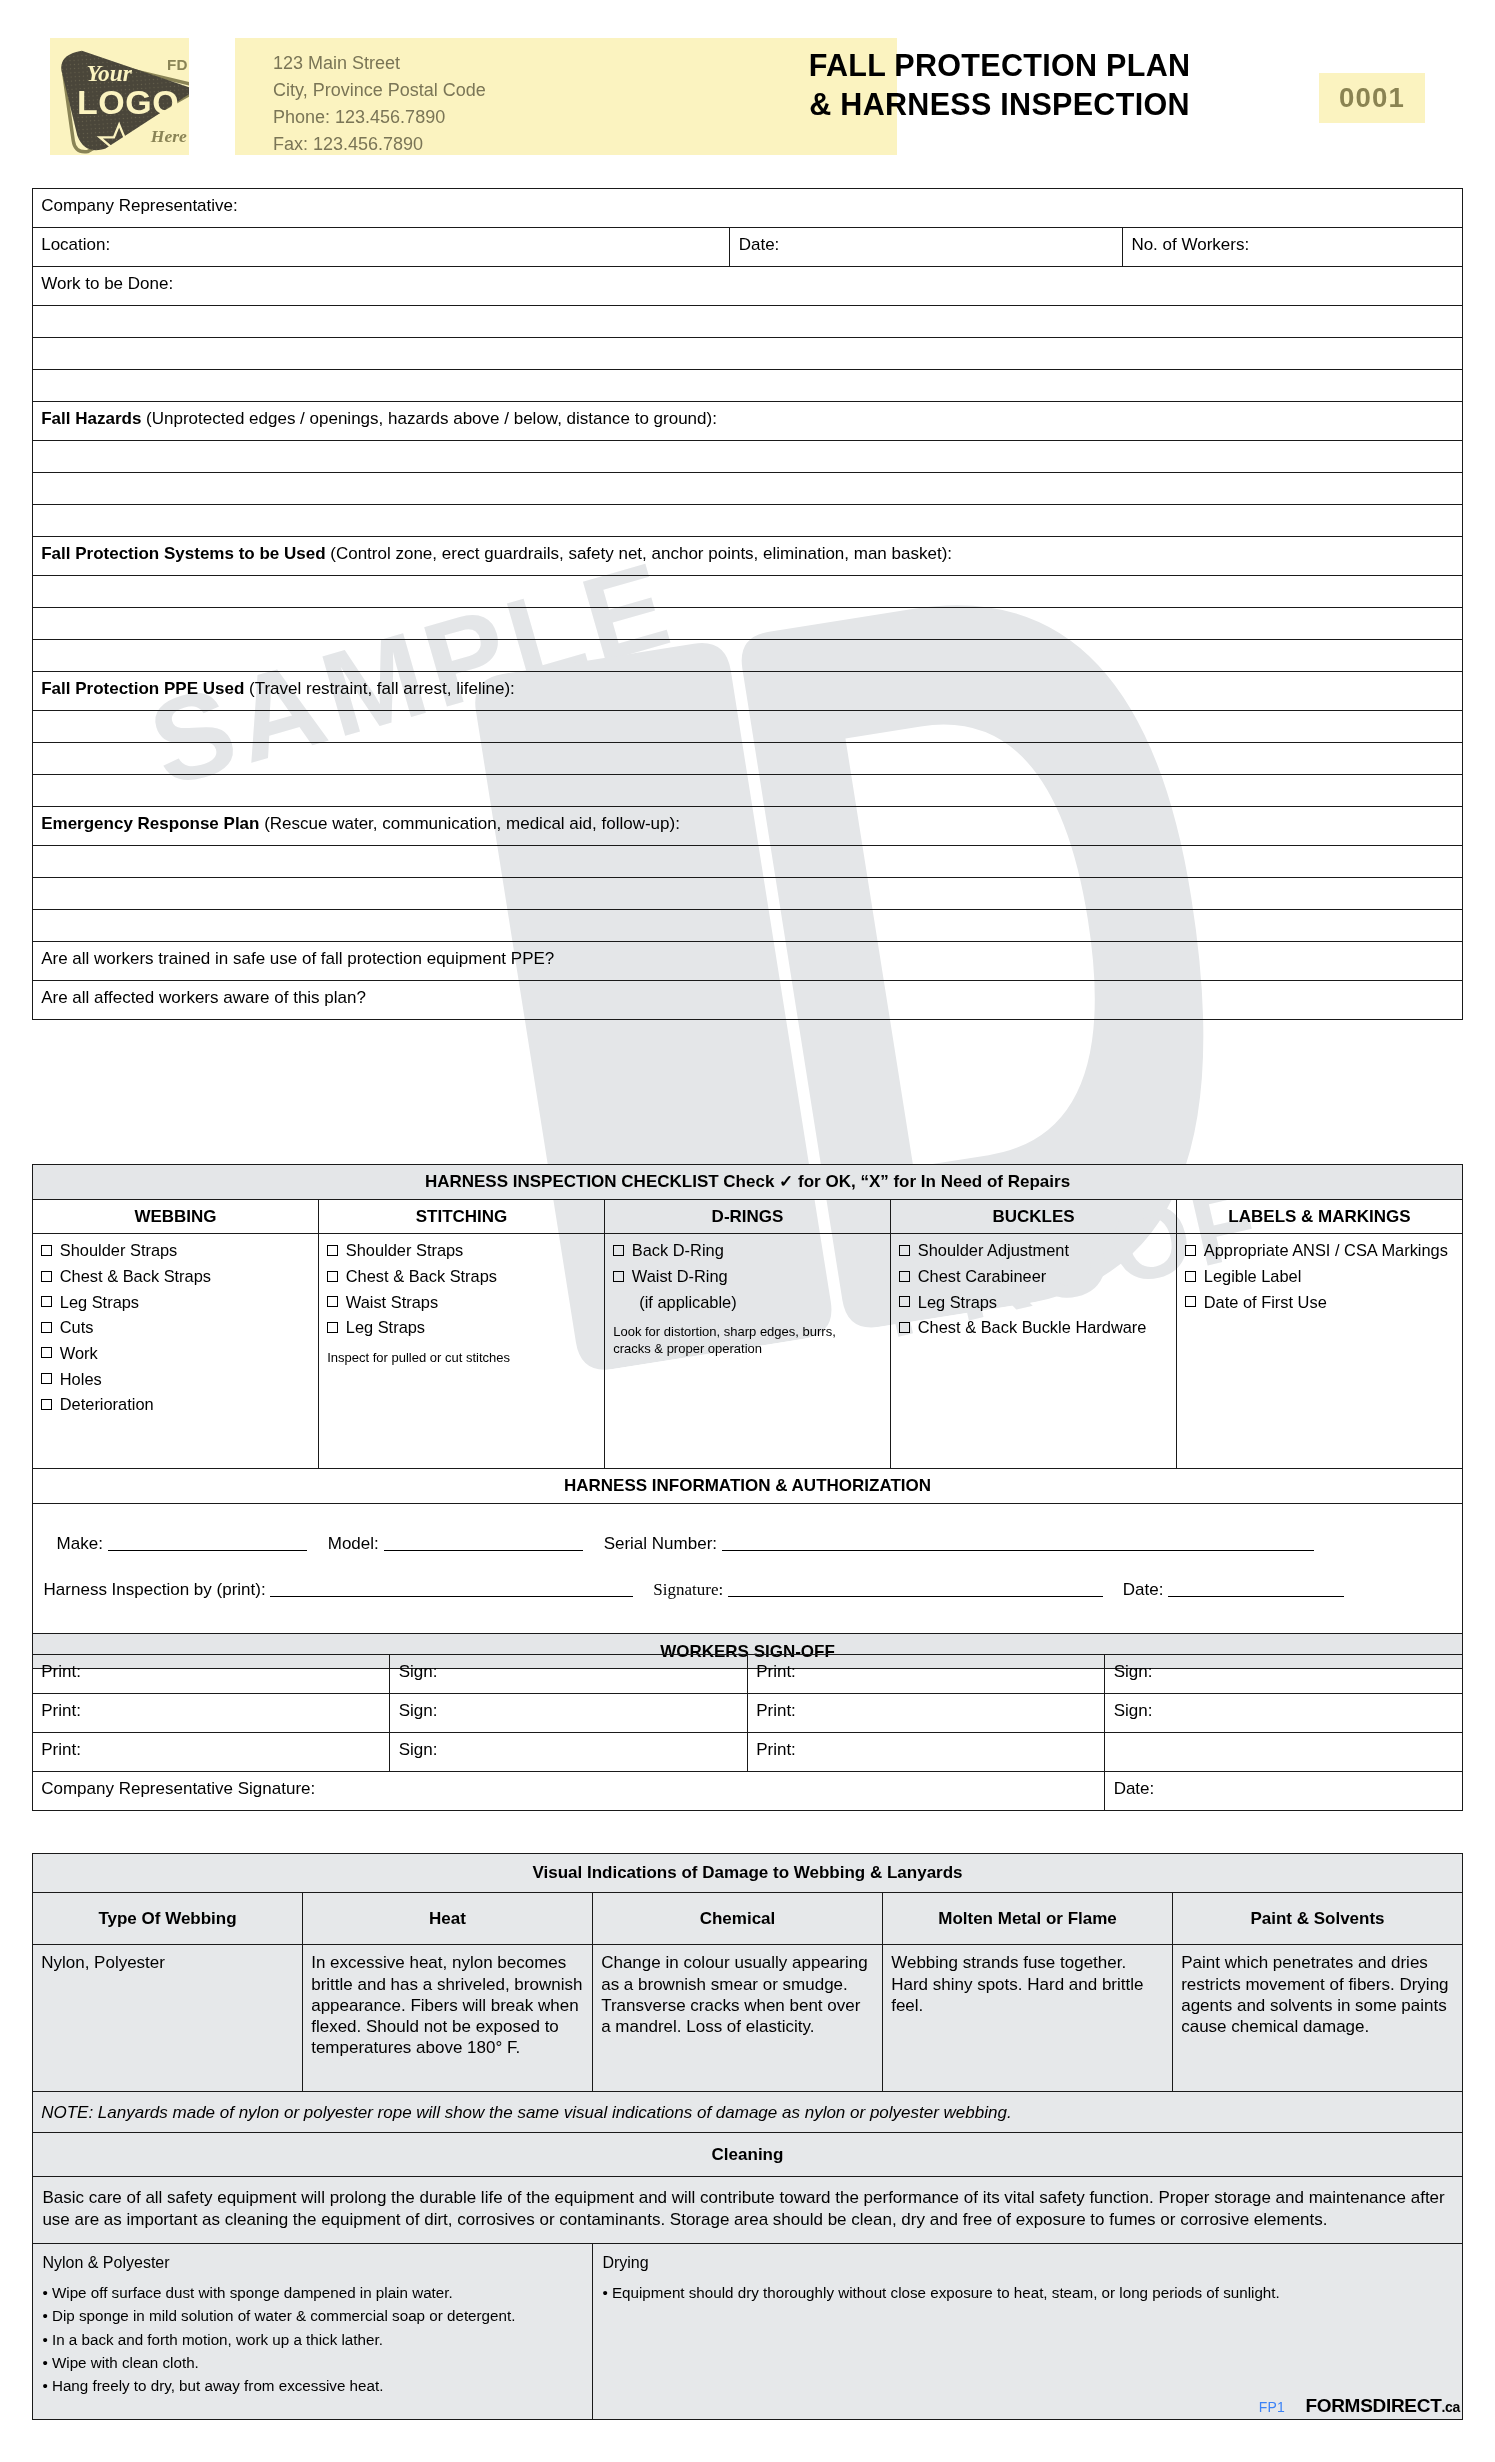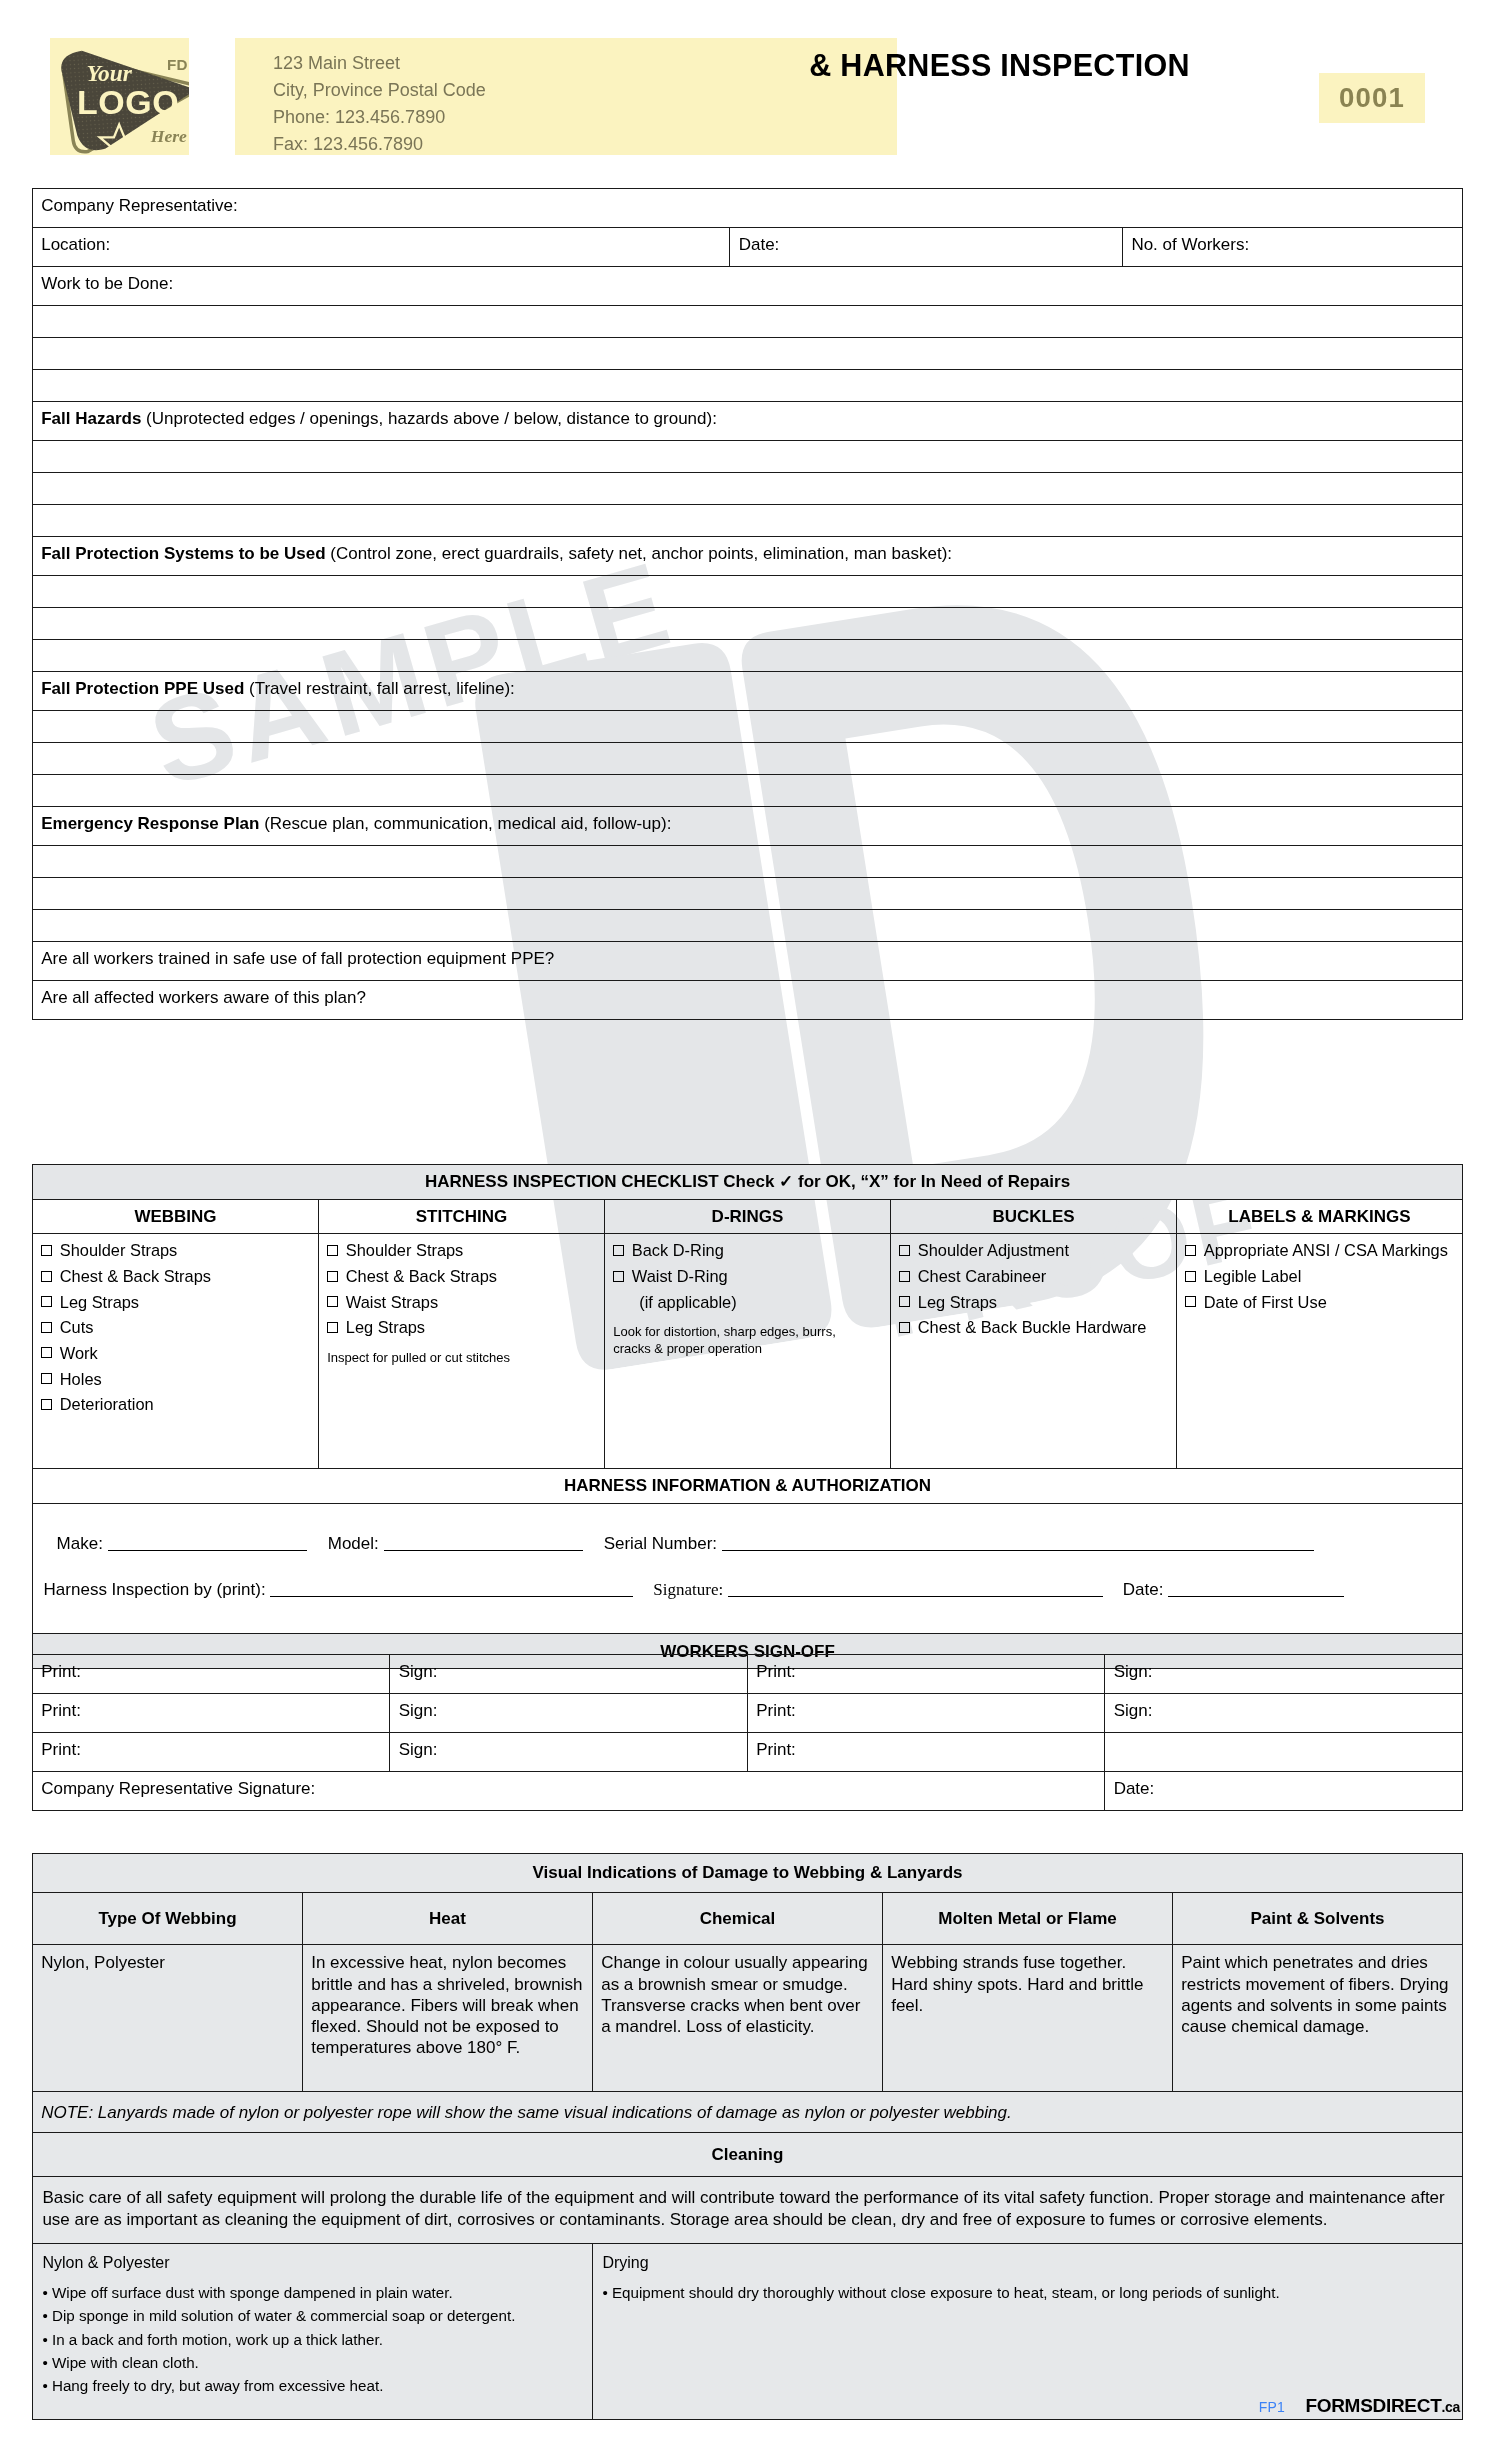--- a/index.html
+++ b/index.html
@@ -193,20 +193,21 @@
     </div>
 
     <div class="addr-box">
       <div class="addr-line">123 Main Street</div>
       <div class="addr-line">City, Province Postal Code</div>
       <div class="addr-line">Phone: 123.456.7890</div>
       <div class="addr-line">Fax: 123.456.7890</div>
     </div>
 
     <div class="title-wrap">
+      <div class="title-line">FALL PROTECTION PLAN</div>
       <div class="title-line">&amp; HARNESS INSPECTION</div>
     </div>
 
     <div class="formno-box">
       <span class="formno">0001</span>
     </div>
   </div>
 
   <table class="tbl t-top">
     <colgroup>
@@ -269,21 +270,21 @@
           <td colspan="3"></td>
         </tr>
       <tr class="blank-row">
           <td colspan="3"></td>
         </tr>
       <tr class="blank-row">
           <td colspan="3"></td>
         </tr>
 
       <tr class="hdr-row">
-        <td colspan="3" class="row-label"><b>Emergency Response Plan</b><span> (Rescue plan, communication, medical aid, follow-up):</span></td>
+        <td colspan="3" class="row-label"><b>Emergency Response Plan</b><span> (Rescue water, communication, medical aid, follow-up):</span></td>
       </tr>
       <tr class="blank-row">
           <td colspan="3"></td>
         </tr>
       <tr class="blank-row">
           <td colspan="3"></td>
         </tr>
       <tr class="blank-row">
           <td colspan="3"></td>
         </tr>

